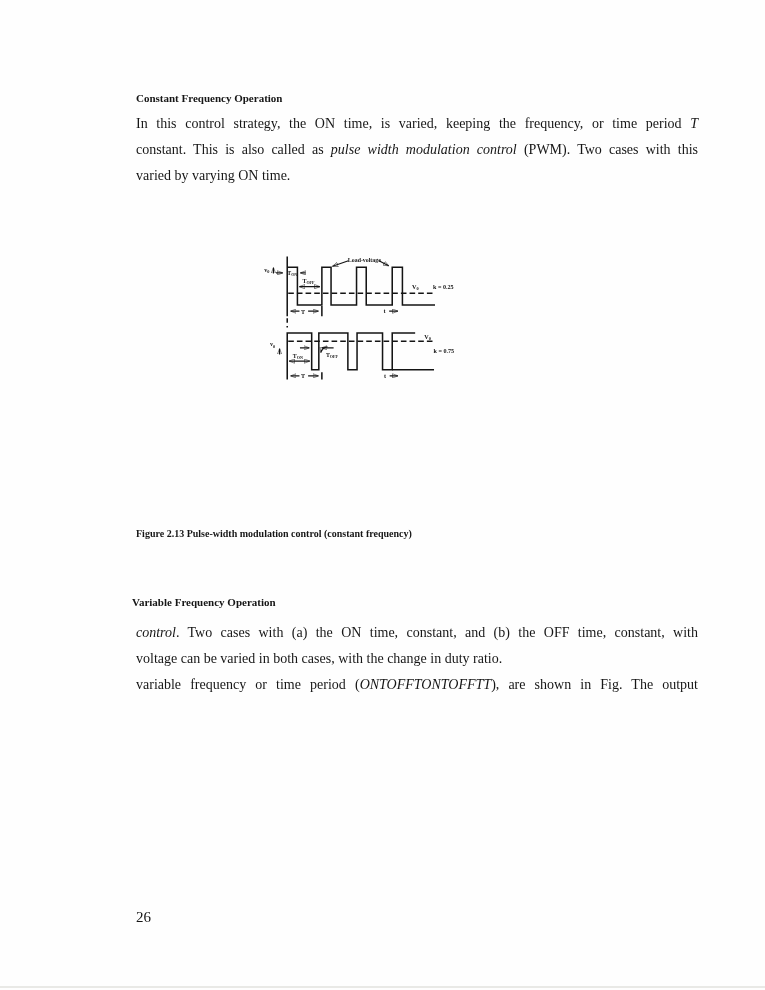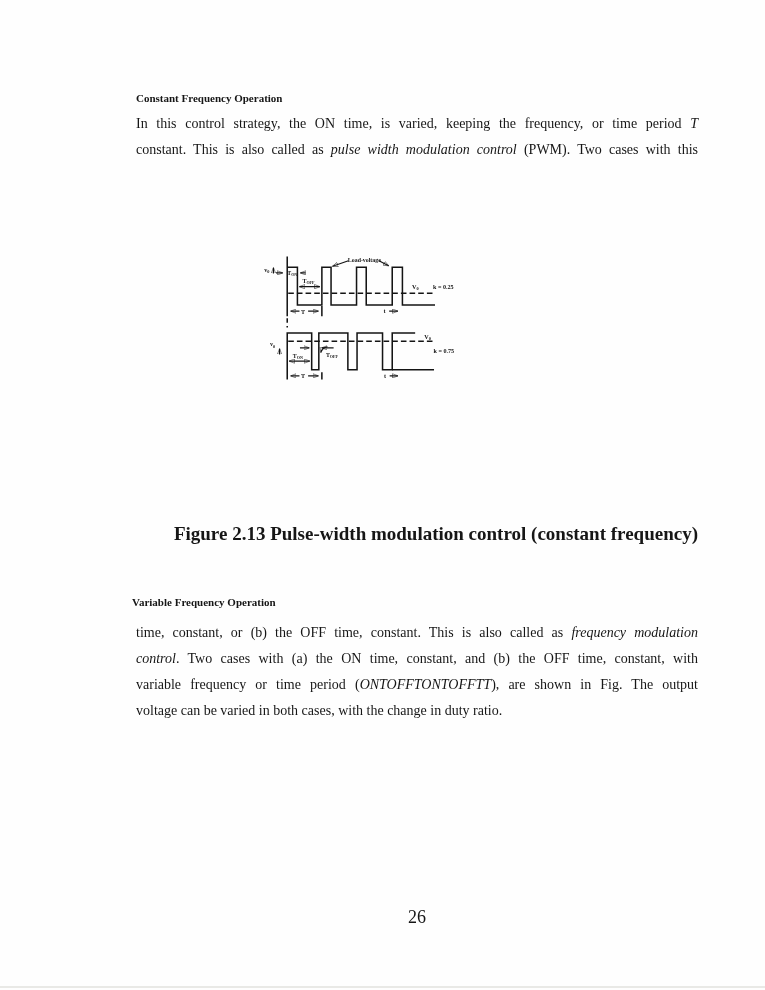--- a/index.html
+++ b/index.html
@@ -7,38 +7,39 @@
     width:765px;height:990px;position:relative;overflow:hidden;
     background:#fefefe;color:#161616;
     font-family:"Liberation Serif", serif;
   }
   .abs{position:absolute}
   .heading{font-weight:bold;font-size:11px;line-height:26px;white-space:nowrap}
   .para{width:562px;font-size:14px;line-height:26px}
   .para .line{display:block;text-align:justify;text-align-last:justify}
   .para .line.last{text-align-last:left}
   .it{font-style:italic}
-  .caption{width:562px;text-align:right;font-weight:bold;font-size:19px;line-height:26px}
-  .pagenum{width:562px;text-align:center;font-size:18px;line-height:26px}
+  .caption{width:562px;text-align:left;font-weight:bold;font-size:10px;line-height:26px}
+  .pagenum{width:562px;text-align:left;font-size:15px;line-height:26px}
   svg text{font-family:"Liberation Serif", serif;font-weight:bold;fill:#141414}
   svg path{stroke:#141414;fill:none}
   .wf{stroke-width:3px}
   .arrowline{stroke-width:2.2px}
   .dashline{stroke-width:3px;stroke-dasharray:11 6}
   .dashseg{stroke-width:3px;stroke-dasharray:9 6}
   .edge{position:absolute;left:0;top:986px;width:765px;height:1.5px;background:#e9e9e6}
 </style>
 </head>
 <body>
 
 <div class="abs heading" style="left:136px;top:85px">Constant Frequency Operation</div>
 
 <div class="abs para" style="left:136px;top:111px">
     <div class="line"><span>In this control strategy, the ON time, is varied, keeping the frequency, or time period </span><span class="it">T</span></div>
     <div class="line"><span>constant. This is also called as </span><span class="it">pulse width modulation control</span><span> (PWM). Two cases with this</span></div>
+    <div class="line last"><span>varied by varying ON time.</span></div>
   </div>
 
 <svg class="abs" style="left:225px;top:252px" width="390" height="262" viewBox="225 252 615 514">
   <svg x="225" y="252" width="390" height="262" viewBox="225 252 390 262">
   <defs>
     <marker id="ah" markerUnits="userSpaceOnUse" markerWidth="12" markerHeight="10" viewBox="0 0 12 10" refX="11" refY="5" orient="auto-start-reverse">
       <path d="M0.5,0.8 L11.5,5 L0.5,9.2 Z" fill="#141414" stroke="none"></path>
     </marker>
   </defs>
 
@@ -93,21 +94,20 @@
     <text x="462" y="499" font-size="12">t</text>
   </g>
   </svg>
 </svg>
 
 <div class="abs caption" style="left:136px;top:521px">Figure 2.13 Pulse-width modulation control (constant frequency)</div>
 
 <div class="abs heading" style="left:132px;top:589px">Variable Frequency Operation</div>
 
 <div class="abs para" style="left:136px;top:620px">
-    <div class="line"><span>time, constant, or (b) the OFF time, constant. This is also called as </span><span class="it">frequency modulation</span></div>
     <div class="line"><span class="it">control</span><span>. Two cases with (a) the ON time, constant, and (b) the OFF time, constant, with</span></div>
+    <div class="line last"><span>voltage can be varied in both cases, with the change in duty ratio.</span></div>
     <div class="line"><span>variable frequency or time period (</span><span class="it">ONTOFFTONTOFFTT</span><span>), are shown in Fig. The output</span></div>
-    <div class="line last"><span>voltage can be varied in both cases, with the change in duty ratio.</span></div>
   </div>
 
 <div class="abs pagenum" style="left:136px;top:904px">26</div>
 
 <div class="edge"></div>
 
 </body></html>

